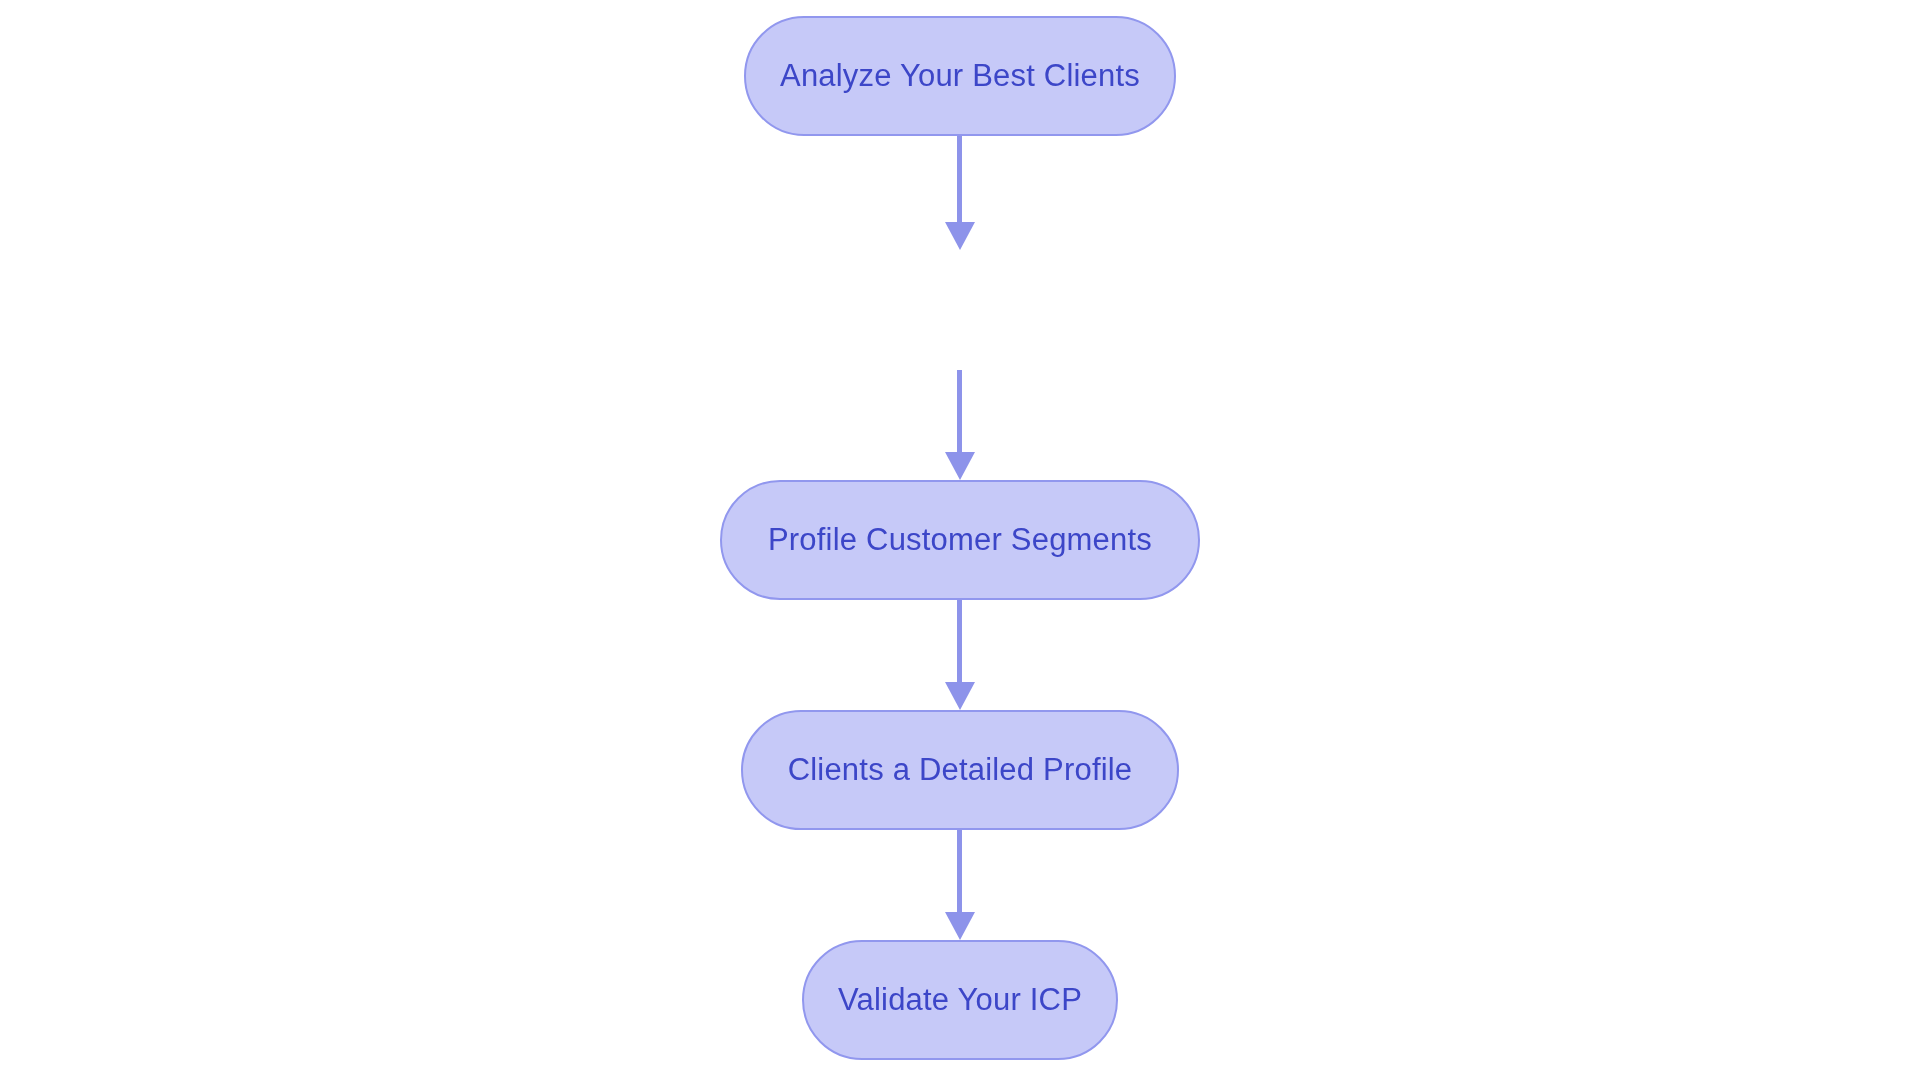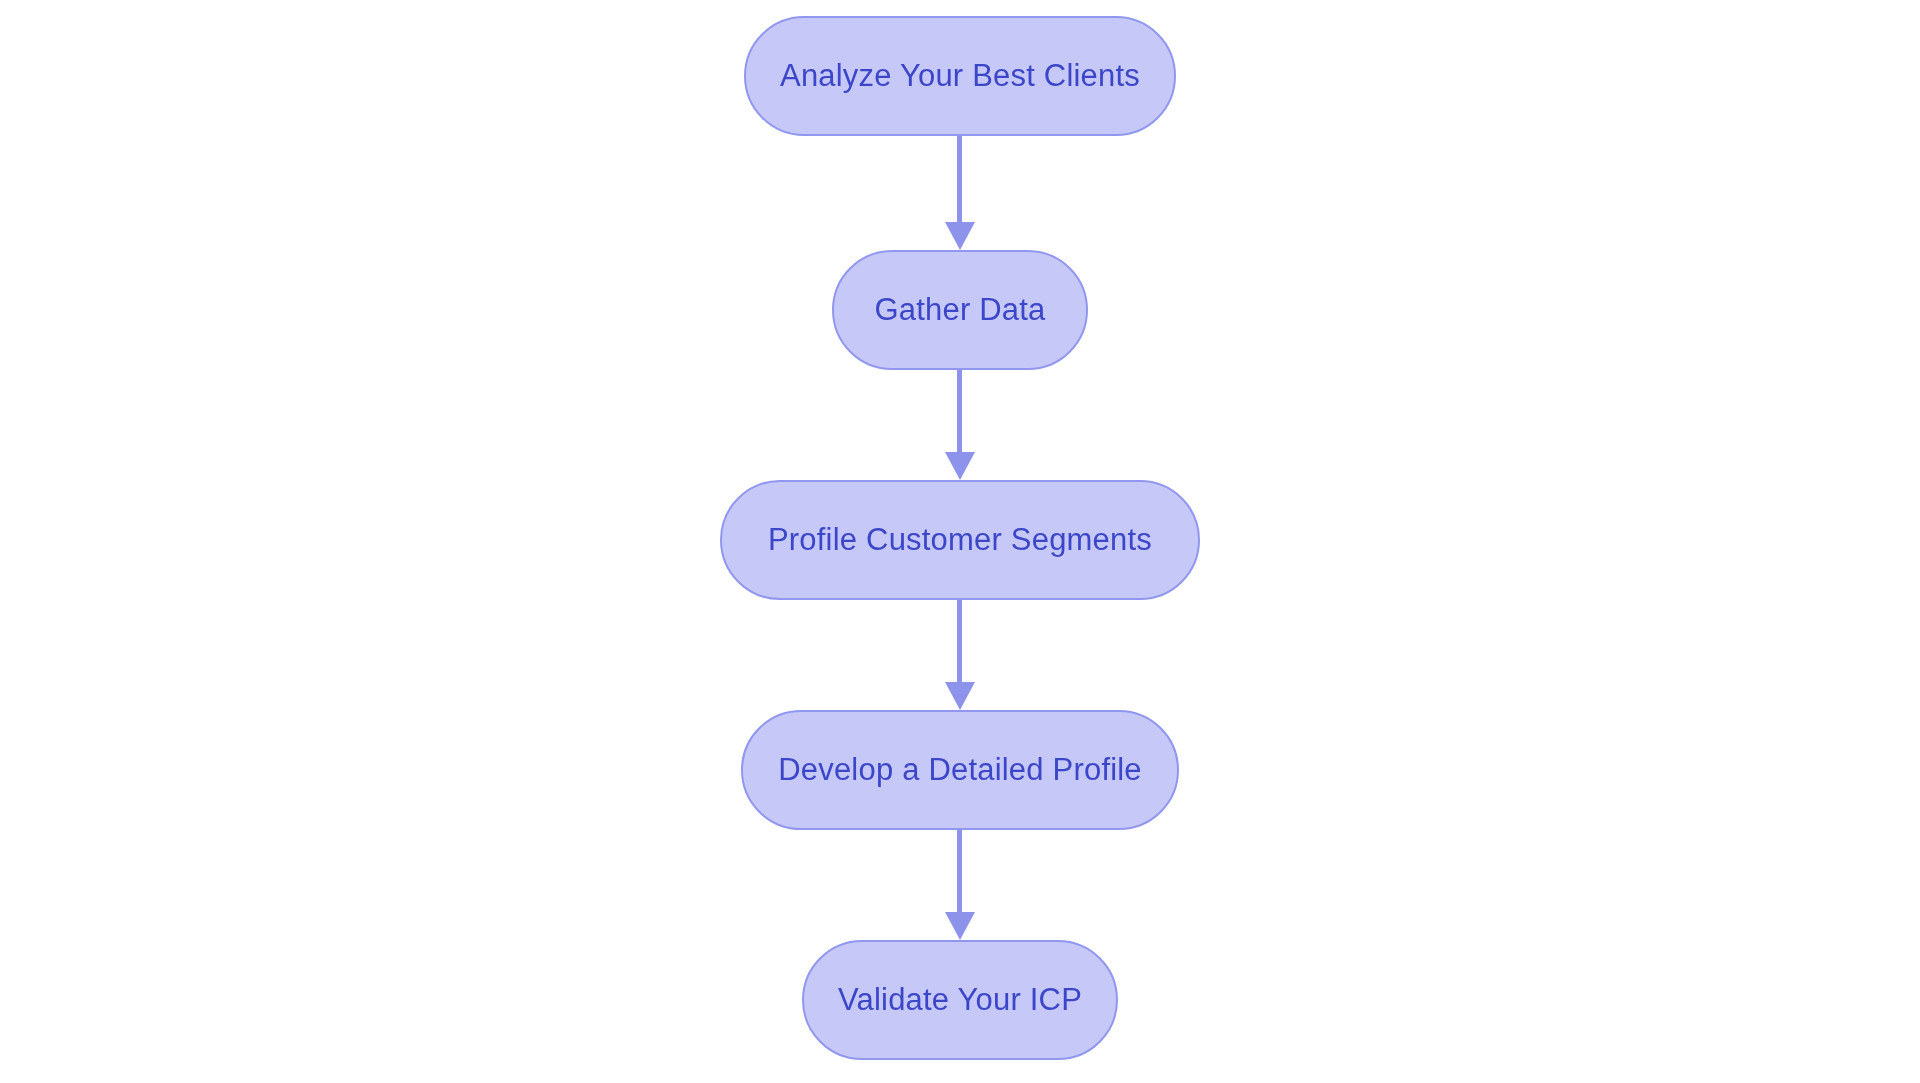--- a/index.html
+++ b/index.html
@@ -62,30 +62,27 @@
 </style>
 </head>
 <body>
 
 <div class="canvas" style="--bg: #ffffff; --node-fill: #c6c9f8; --node-border: #9197ee; --node-text: #3c46c8; --edge: #8d93ea;">
 
   <div class="flow-node n1">
     <span class="label">Analyze Your Best Clients</span>
   </div>
 
-  <div class="flow-node n2">
-    <span class="label">Gather Data</span>
-  </div>
 
   <div class="flow-node n3">
     <span class="label">Profile Customer Segments</span>
   </div>
 
   <div class="flow-node n4">
-    <span class="label">Develop a Detailed Profile</span>
+    <span class="label">Clients a Detailed Profile</span>
   </div>
 
   <div class="flow-node n5">
     <span class="label">Validate Your ICP</span>
   </div>
 
   <div class="edge-line e1-line"></div>
   <div class="edge-head e1-head"></div>
 
   <div class="edge-line e2-line"></div>

